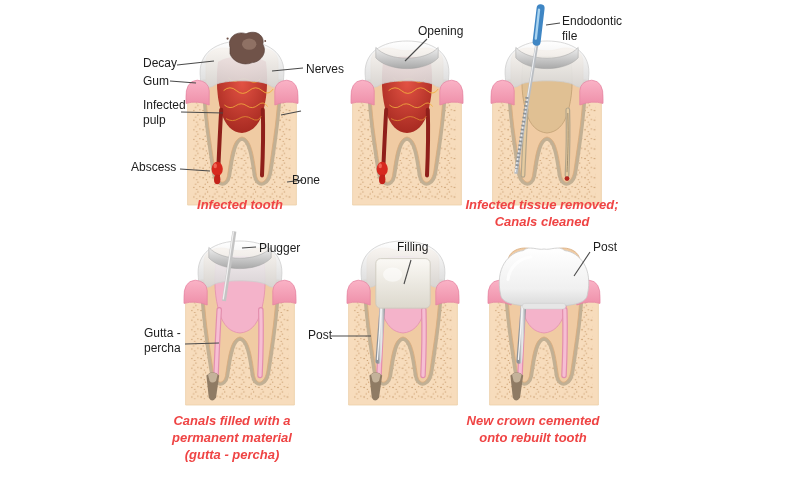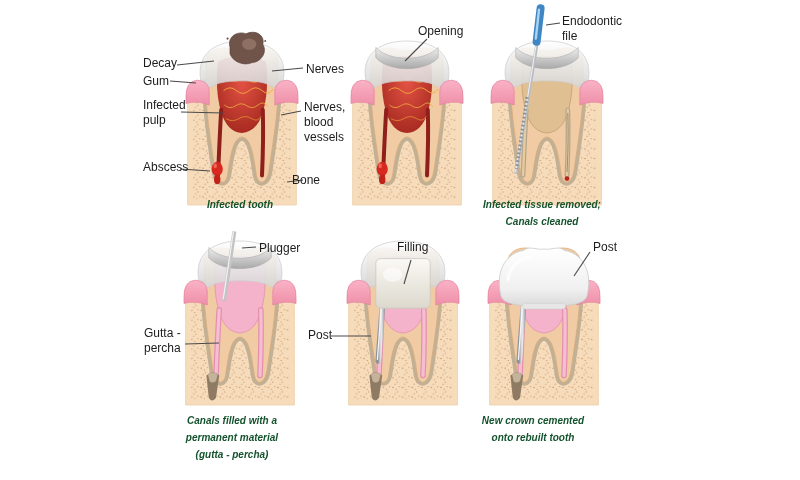--- a/index.html
+++ b/index.html
@@ -6,21 +6,21 @@
   #stage{
     position:relative; width:800px; height:480px; background:#ffffff;
     overflow:hidden; font-family:"Liberation Sans", sans-serif;
   }
   .tooth-svg{ position:absolute; }
   .lbl{
     position:absolute; font-size:12px; line-height:15px; color:#1c1c1c;
     white-space:pre-line;
   }
   .cap{
-    position:absolute; font-size:10px; line-height:17px; color:#14532d;
+    position:absolute; font-size:13px; line-height:17px; color:#ef4444;
     font-weight:bold; font-style:italic; text-align:center; white-space:pre-line;
   }
   #leaders{ position:absolute; left:0; top:0; }
 </style>
 </head>
 <body>
 
 <div id="stage">
 
   <svg width="0" height="0" style="position:absolute" aria-hidden="true">
@@ -243,25 +243,22 @@
       <line x1="411" y1="260" x2="404" y2="284"></line>
       <line x1="331" y1="336" x2="371" y2="336"></line>
       <line x1="590" y1="252" x2="574" y2="276"></line>
     </g>
   </svg>
 
   <div class="lbl" style="left:143px;top:56px">Decay</div>
   <div class="lbl" style="left:143px;top:74px">Gum</div>
   <div class="lbl" style="left:143px;top:98px">Infected
 pulp</div>
-  <div class="lbl" style="left:143px;top:160px">Abscess</div>
+  <div class="lbl" style="left:131px;top:160px">Abscess</div>
   <div class="lbl" style="left:306px;top:62px">Nerves</div>
-  <div class="lbl" style="left:304px;top:100px">Nerves,
-blood
-vessels</div>
   <div class="lbl" style="left:292px;top:173px">Bone</div>
 
   <div class="lbl" style="left:418px;top:24px">Opening</div>
   <div class="lbl" style="left:562px;top:14px">Endodontic
 file</div>
   <div class="lbl" style="left:259px;top:241px">Plugger</div>
   <div class="lbl" style="left:144px;top:326px">Gutta -
 percha</div>
   <div class="lbl" style="left:397px;top:240px">Filling</div>
   <div class="lbl" style="left:308px;top:328px">Post</div>

